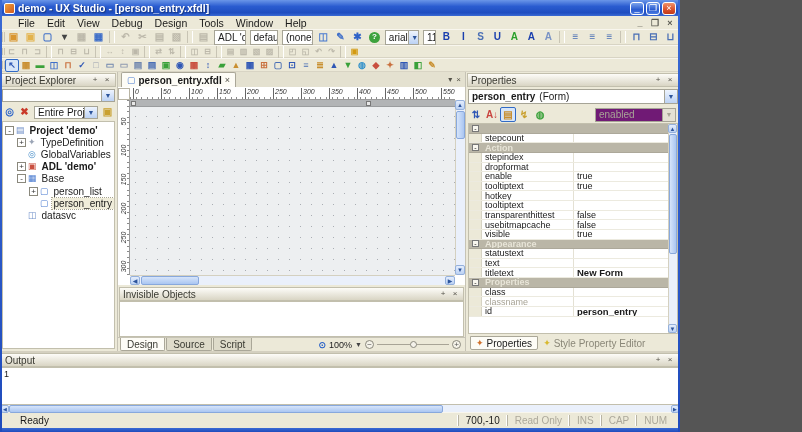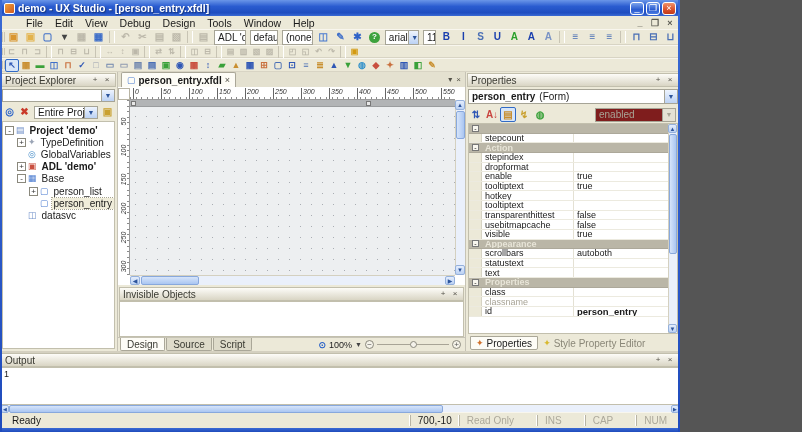--- a/index.html
+++ b/index.html
@@ -11,21 +11,21 @@
   .sideframe.left{left:0}.sideframe.right{right:0}
   .titlebar{height:16px;background:linear-gradient(180deg,#6a96e8 0%,#2a5cd0 40%,#1e4dc0 80%,#3a6ad4 100%);
     display:flex;align-items:center;padding:0 4px;gap:3px;}
   .appicon{width:11px;height:11px;background:linear-gradient(135deg,#f0a03a,#d05a20);border:1px solid #fff;border-radius:2px;flex:none;}
   .wtitle{color:#fff;font-weight:bold;font-size:10.5px;text-shadow:1px 1px 1px #16357e;white-space:nowrap;}
   .wbtns{margin-left:auto;display:flex;gap:2px;}
   .wbtn{width:14px;height:13px;border:1px solid #fff;border-radius:3px;display:flex;align-items:center;justify-content:center;
     color:#fff;font-size:9px;line-height:1;background:linear-gradient(180deg,#7aa2ec,#2a5cd0 60%,#4a7ae0);}
   .wbtn.close{background:linear-gradient(180deg,#f0926a,#d8502c 60%,#c23a1a);}
   
-  .menubar{height:13px;display:flex;align-items:center;font-size:10.5px;padding-left:20px;}
+  .menubar{height:13px;display:flex;align-items:center;font-size:10.5px;padding-left:12px;}
   .mitem{padding:0 6px;}
   .mdibtns{margin-left:auto;display:flex;gap:3px;padding-right:4px;color:#5a5a52;font-size:9px;font-weight:bold;}
   .mdibtn{width:12px;text-align:center;}
   
   .tbarrow{display:flex;align-items:center;border-top:1px solid #f8f6ee;border-bottom:1px solid #d8d4c4;padding:0 1px 0 5px;position:relative;}
   .tbarrow::before{content:"";position:absolute;left:2px;top:2px;bottom:2px;border-left:3px double #c8c4b4;}
   .row-tb1{height:16px;}.row-tb2{height:13px;}.row-tb3{height:14px;}
   .tbar{display:flex;align-items:center;height:100%;}
   .tbtn{width:17px;height:14px;display:inline-flex;align-items:center;justify-content:center;border:1px solid transparent;border-radius:2px;flex:none;}
   .row-tb2 .tbtn{width:13px;height:12px;}
@@ -36,21 +36,21 @@
   .tbtn.disabled .tglyph{color:#bcb8aa !important;}
   .tbtn.selected{border-color:#316ac5;background:#d8e6f8;}
   .tsep{width:6px;height:12px;border-left:1px solid #c8c4b4;border-right:1px solid #fff;margin:0 2px;flex:none;}
   [data-name="help-button"] .tglyph{background:#3da23d;border-radius:50%;width:11px;height:11px;
      display:flex;align-items:center;justify-content:center;font-size:8px;}
   
   .xcombo{height:15px;background:#fff;border:1px solid #a6a496;display:flex;align-items:center;
     font-size:10px;padding-left:3px;margin:0 2px;white-space:nowrap;overflow:hidden;}
   .carr{width:13px;align-self:stretch;margin-left:auto;background:linear-gradient(#eef4fe,#bcd2f4);
     border-left:1px solid #a6a496;display:flex;align-items:center;justify-content:center;font-size:7px;color:#2c549c;flex:none;}
-  .xcombo.disabled{background:#7f1d1d;color:#a8a496;margin-left:46px;}
+  .xcombo.disabled{background:#701a75;color:#a8a496;margin-left:46px;}
   .xcombo.disabled .carr{background:#e4e1d4;color:#a8a496;}
   
   .main{display:flex;height:279px;}
   
   .paneltitle{height:14px;background:linear-gradient(180deg,#fdfcf8,#d9d5c4);border:1px solid #c2bfad;
     display:flex;align-items:center;padding:0 3px;font-size:10px;color:#3a3a32;flex:none;}
   .ptbtns{margin-left:auto;display:flex;gap:2px;}
   .ptbtn{width:10px;height:10px;display:flex;align-items:center;justify-content:center;font-size:8px;color:#55534a;line-height:1;}
   
   .pe{width:118px;display:flex;flex-direction:column;border-right:1px solid #c6c3b5;padding:1px;}
@@ -140,21 +140,21 @@
   .picon{font-size:9px;color:#d8b92f;}
   .ptab.selected .picon{color:#d0702a;}
   
   .output{height:61px;border-top:2px solid #d4d0c0;display:flex;flex-direction:column;padding:0 1px;}
   .outbody{height:40px;background:#fff;border:1px solid #c2bfad;font-size:9px;padding:1px 0 0 2px;}
   .outscroll{position:relative;height:8px;background:#eaf0fb;margin-top:0;}
   .outscroll .sarr{width:8px;height:8px;top:0;font-size:5px;line-height:7px;}
   .outscroll .sthumb{top:0;height:8px;left:8px;width:64%;background:linear-gradient(180deg,#d6e4fa,#aac6f2);}
   
   .statusbar{height:16px;display:flex;align-items:center;background:#ece9d8;border-top:1px solid #f8f6ee;
-    font-size:10px;padding:0 6px 0 12px;}
+    font-size:10px;padding:0 6px 0 20px;}
   .scell{border-left:1px solid #b8b4a4;box-shadow:-1px 0 0 #fff;padding:0 7px;white-space:nowrap;}
   .scell.dim{color:#aca89a;}
   .bottomframe{height:4px;background:linear-gradient(180deg,#3a6ad4,#1f4bbc);}
 </style>
 </head>
 <body>
 
 <div id="win" data-name="ux-studio-window">
   <div class="sideframe left" data-name="window-frame-left"></div>
   <div class="sideframe right" data-name="window-frame-right"></div>
@@ -783,38 +783,38 @@
             </div>
 
             <div class="prow cat" data-name="Appearance">
               <span class="pgut" data-name="category-gutter">
                 <i class="gbox">-</i>
               </span>
               <span class="pname" data-name="property-name">Appearance</span>
 
             </div>
 
-            <div class="prow" data-name="scrollbars">
-              <span class="pgut" data-name="category-gutter"></span>
-              <span class="pname" data-name="property-name">scrollbars</span>
-              <span class="pval" data-name="property-value">autoboth</span>
-            </div>
 
             <div class="prow" data-name="statustext">
               <span class="pgut" data-name="category-gutter"></span>
               <span class="pname" data-name="property-name">statustext</span>
               <span class="pval" data-name="property-value"></span>
             </div>
 
             <div class="prow" data-name="text">
               <span class="pgut" data-name="category-gutter"></span>
               <span class="pname" data-name="property-name">text</span>
               <span class="pval" data-name="property-value"></span>
             </div>
 
+            <div class="prow bold" data-name="titletext">
+              <span class="pgut" data-name="category-gutter"></span>
+              <span class="pname" data-name="property-name">titletext</span>
+              <span class="pval" data-name="property-value">New Form</span>
+            </div>
 
             <div class="prow cat" data-name="Information">
               <span class="pgut" data-name="category-gutter">
                 <i class="gbox">-</i>
               </span>
               <span class="pname" data-name="property-name">Properties</span>
 
             </div>
 
             <div class="prow" data-name="class">
@@ -869,21 +869,21 @@
       <span class="sarr" style="left:0;" data-name="scroll-left-icon">◀</span>
       <span class="sthumb" data-name="scrollbar-thumb"></span>
       <span class="sarr" style="right:0;" data-name="scroll-right-icon">▶</span>
     </div>
   </div>
 
   <div class="statusbar" data-name="status-bar">
     <span data-name="status-message">Ready</span>
     <span style="margin-left:auto;display:flex;align-items:center;">
       <span class="scell" data-name="cursor-position">700,-10</span>
-      <span style="display:flex;gap:16px;">
+      <span style="display:flex;">
 
       <span class="scell dim" data-name="status-flag">Read Only</span>
           <span class="scell dim" data-name="status-flag">INS</span>
           <span class="scell dim" data-name="status-flag">CAP</span>
           <span class="scell dim" data-name="status-flag">NUM</span>
         </span>
     </span>
   </div>
   <div class="bottomframe" data-name="window-frame-bottom"></div>
 </div>

